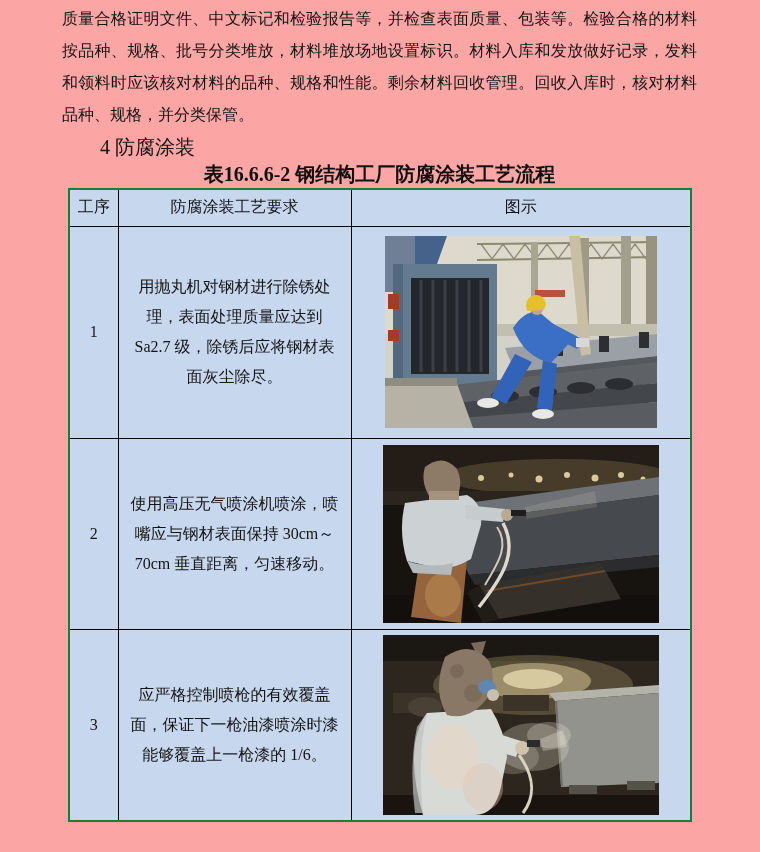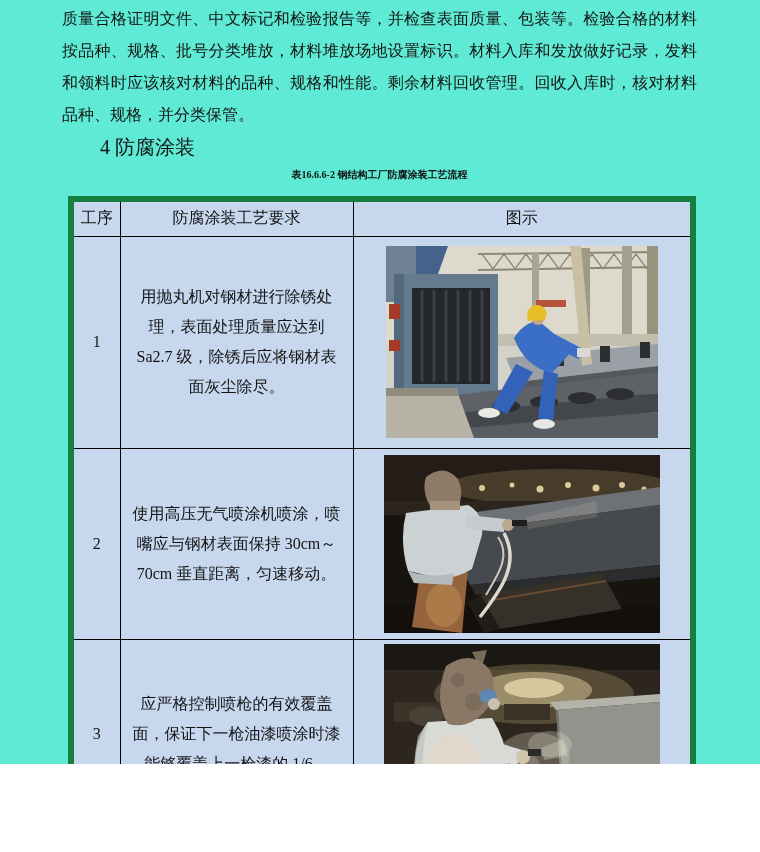--- a/index.html
+++ b/index.html
@@ -1,20 +1,20 @@
 <!DOCTYPE html>
 <html><head>
 <meta charset="utf-8">
 <style>
   * { margin:0; padding:0; box-sizing:border-box; }
   html,body { background:#ffffff; }
   .page {
     position:relative;
-    width:760px; height:764px;
-    background:#5eead4;
+    width:760px; height:852px;
+    background:#fca5a5;
     overflow:hidden;
     font-family:"Liberation Serif","DejaVu Serif",serif;
     color:#111111;
   }
   .content { padding:3px 63px 0 62px; }
   .para {
     font-size:16px;
     line-height:32px;
     text-align:justify;
     text-justify:inter-ideograph;
@@ -22,31 +22,31 @@
   }
   .heading-1 {
     font-size:20px; line-height:32px;
     padding-left:38px; color:#141414;
   }
   .heading-2 {
     font-size:16px; line-height:30px;
     padding-left:28px; color:#141414;
   }
   .table-caption {
-    font-size:10px; line-height:19px;
+    font-size:20px; line-height:19px;
     font-weight:bold; text-align:center;
-    margin-top:2px; margin-bottom:12px;
+    margin-top:2px; margin-bottom:4px;
     color:#101010;
   }
   table.process {
     border-collapse:collapse;
     table-layout:fixed;
     margin-left:6px;            
     width:622px;
-    border:6px solid #15803d;
+    border:2px solid #15803d;
   }
   table.process th, table.process td {
     border:1px solid #000000;
     background:#c7d7ee;
     vertical-align:middle;
     font-size:16px;
     color:#141414;
   }
   col.c1 { width:49px; } col.c2 { width:233px; } col.c3 { width:340px; }
   tr.head-row { height:37px; }

